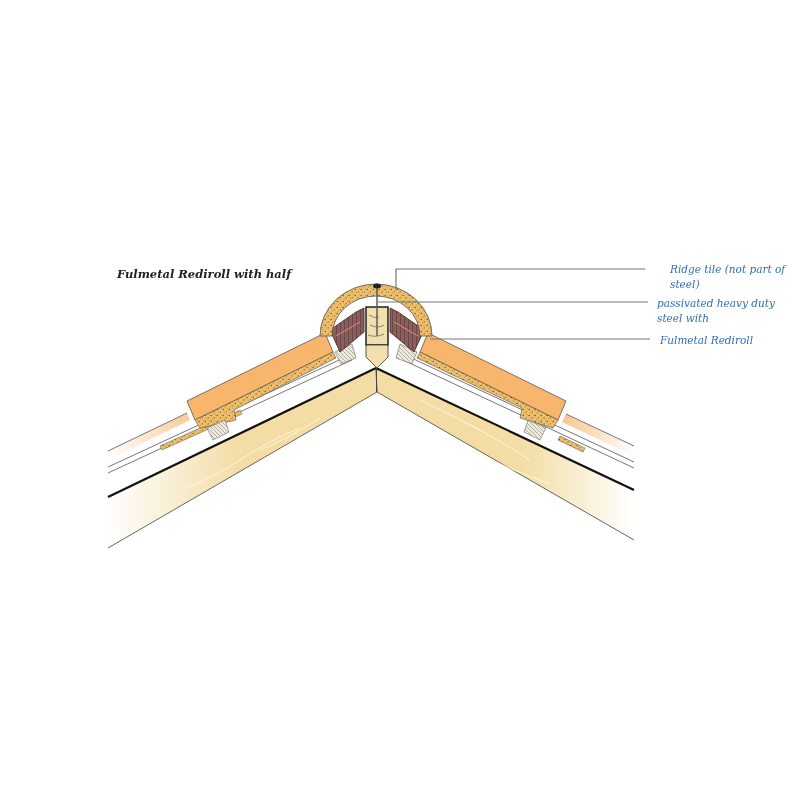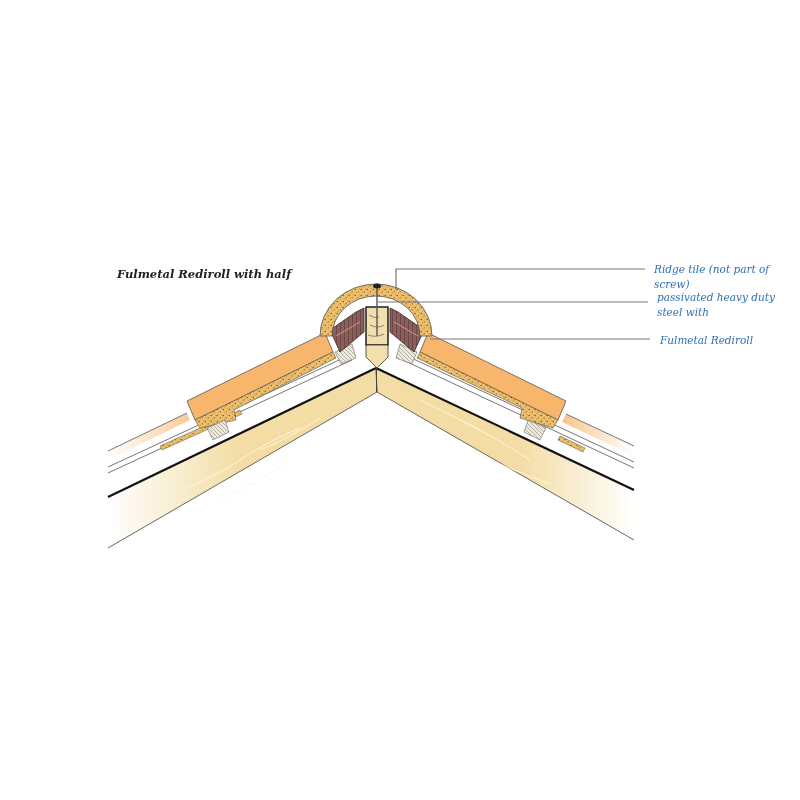--- a/index.html
+++ b/index.html
@@ -35,22 +35,22 @@
     }
     .callout {
       position: absolute;
       font-family: "DejaVu Serif", "Liberation Serif", serif;
       font-style: italic;
       font-size: 10.5px;
       line-height: 15px;
       color: #2F6FB5;
       white-space: nowrap;
     }
-    .callout-1 { left: 654px; top: 262px; }
-    .callout-2 { left: 657px; top: 290px; }
+    .callout-1 { left: 670px; top: 262px; }
+    .callout-2 { left: 657px; top: 296px; }
     .callout-3 { left: 660px; top: 333px; text-align: center; }
   </style>
 </head>
 <body>
 
 <div class="canvas">
 
   <svg class="drawing" viewBox="0 0 800 800" xmlns="http://www.w3.org/2000/svg">
     <defs>
       <linearGradient id="fadeLeft" x1="108" y1="0" x2="240" y2="0" gradientUnits="userSpaceOnUse">
@@ -179,21 +179,21 @@
       <line x1="430" y1="339" x2="650" y2="339"></line>
     </g>
   </svg>
 
   <div class="title">
     <div>Fulmetal Rediroll with half</div>
   </div>
 
   <div class="callout callout-1">
     <div>Ridge tile (not part of</div>
-    <div>screw)</div>
+    <div>steel)</div>
   </div>
   <div class="callout callout-2">
     <div>passivated heavy duty</div>
     <div>steel with</div>
   </div>
   <div class="callout callout-3">
     <div>Fulmetal Rediroll</div>
   </div>
 
 </div>

